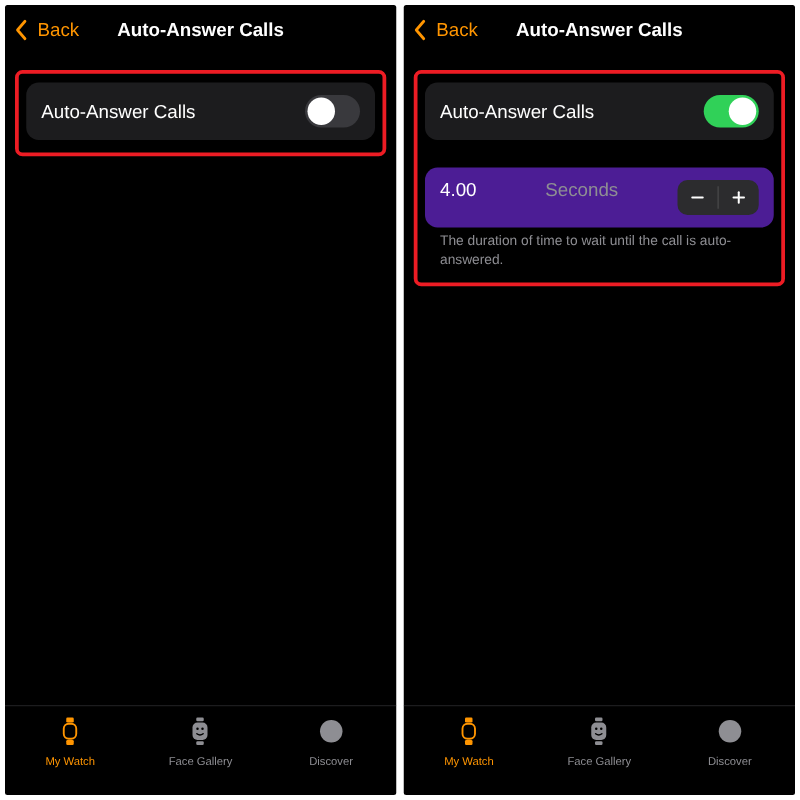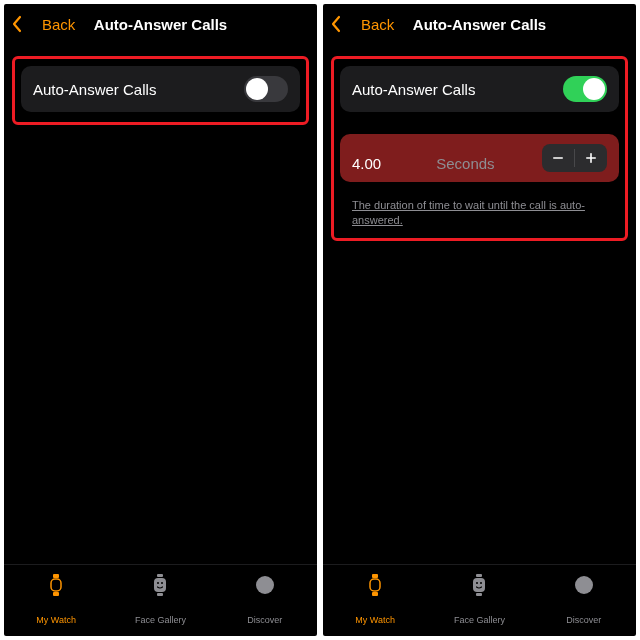--- a/index.html
+++ b/index.html
@@ -27,21 +27,21 @@
     position: relative;
     height: 40px;
     padding: 0 8px;
   }
   .back-btn {
     display: flex;
     align-items: center;
     color: #ff9500;
     font-size: 15px;
     font-weight: 400;
-    gap: 20px;
+    gap: 8px;
     justify-content: center;
   }
   .nav-title {
     position: absolute;
     left: 0; right: 0;
     text-align: center;
     color: #fff;
     font-size: 15px;
     font-weight: 600;
     pointer-events: none;
@@ -77,24 +77,24 @@
     background: #fff;
     border-radius: 50%;
     position: absolute;
     top: 2px;
   }
   .toggle.off { background: #39393d; }
   .toggle.off .toggle-knob { left: 2px; }
   .toggle.on { background: #30d158; }
   .toggle.on .toggle-knob { right: 2px; }
   .stepper-row {
-    background: #7f1d1d;
+    background: #4c1d95;
     border-radius: 10px;
     display: flex;
-    align-items: flex-end;
+    align-items: flex-start;
     padding: 10px 12px;
     margin-top: 22px;
     gap: 14px;
   }
   .stepper-value {
     color: #fff;
     font-size: 15px;
     font-weight: 400;
   }
   .stepper-unit {
@@ -121,37 +121,36 @@
   }
   .stepper-sep {
     width: 1px;
     background: #48484a;
     margin: 5px 0;
   }
   .footer-text {
     color: #8e8e93;
     font-size: 11px;
     line-height: 1.35;
-    padding: 16px 12px 0 12px;
-    text-decoration: underline;
+    padding: 4px 12px 0 12px;
   }
   .tabbar {
     height: 72px;
     display: flex;
     justify-content: space-around;
     align-items: flex-start;
     padding-top: 8px;
     border-top: 0.5px solid #1c1c1e;
   }
   .tab {
     flex: 1;
     display: flex;
     flex-direction: column;
     align-items: center;
-    gap: 18px;
+    gap: 7px;
     color: #8e8e93;
     font-size: 9px;
   }
   .tab.active { color: #ff9500; }
   .tab-icon {
     width: 24px;
     height: 24px;
     display: flex;
     align-items: center;
     justify-content: center;

